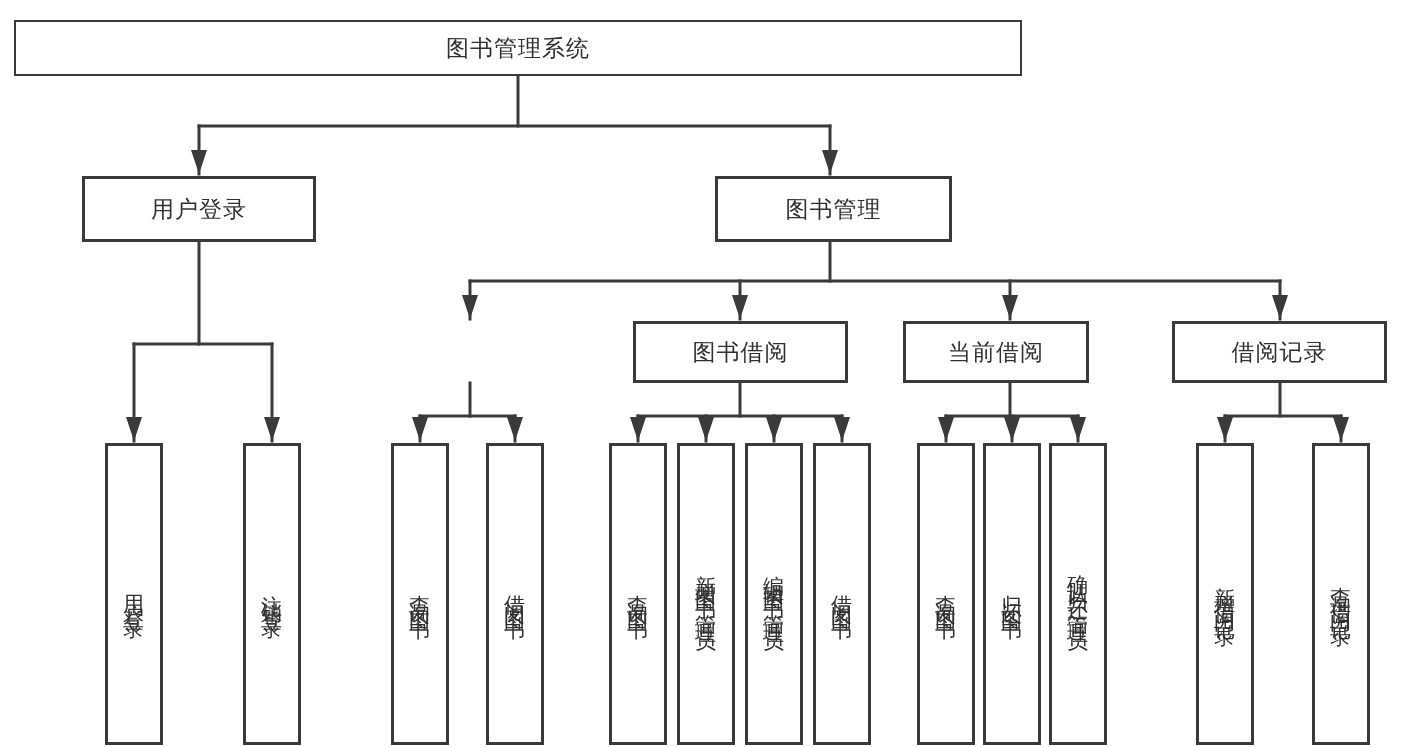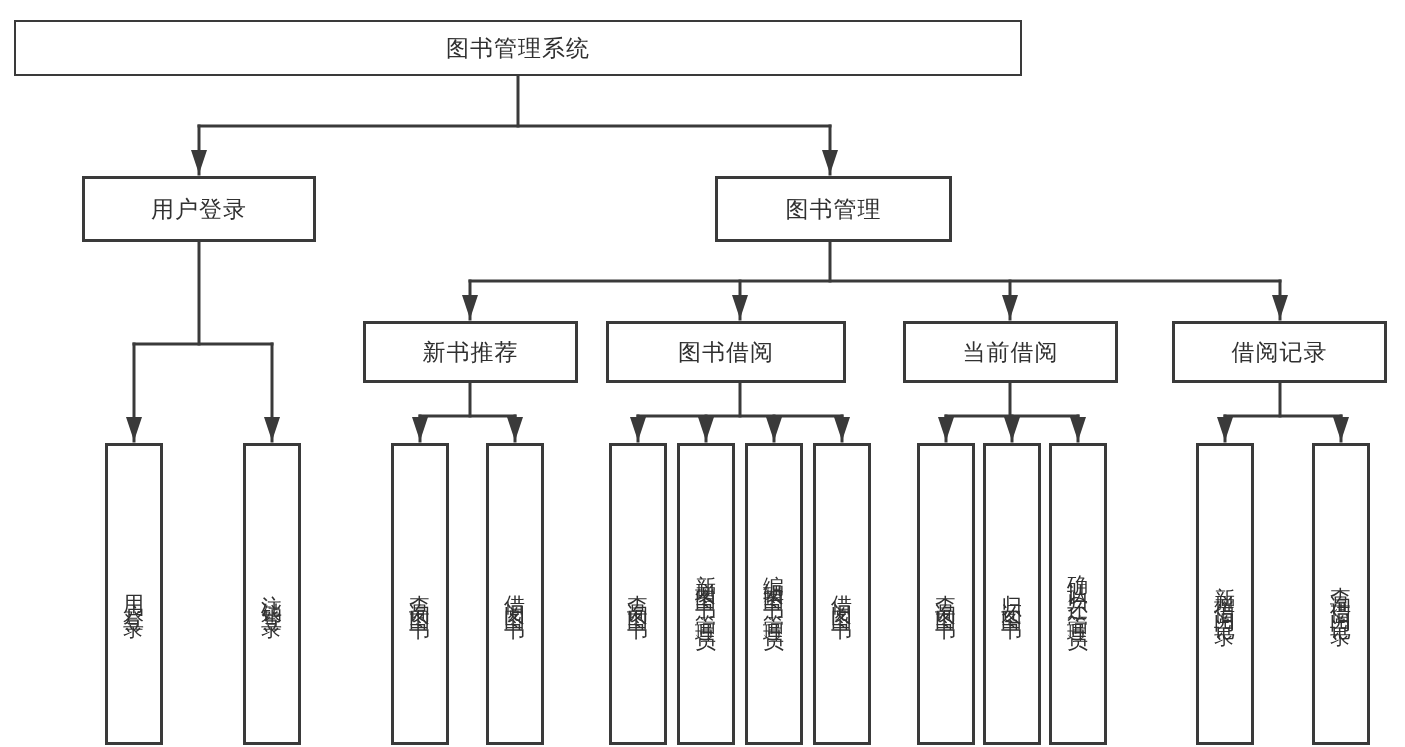--- a/index.html
+++ b/index.html
@@ -136,27 +136,24 @@
     <span>图书管理系统</span>
   </div>
 
   <div class="hbox" style="left:82px;top:168px;width:234px;height:66px">
     <span>用户登录</span>
   </div>
   <div class="hbox" style="left:715px;top:168px;width:237px;height:66px">
     <span>图书管理</span>
   </div>
 
-  <div class="hbox" style="left:363px;top:313px;width:215px;height:62px">
-    <span>新书推荐</span>
-  </div>
-  <div class="hbox" style="left:606px;top:313px;width:240px;height:62px">
+  <div class="hbox" style="left:633px;top:313px;width:215px;height:62px">
     <span>图书借阅</span>
   </div>
-  <div class="hbox" style="left:903px;top:313px;width:215px;height:62px">
+  <div class="hbox" style="left:903px;top:313px;width:186px;height:62px">
     <span>当前借阅</span>
   </div>
   <div class="hbox" style="left:1172px;top:313px;width:215px;height:62px">
     <span>借阅记录</span>
   </div>
 
   <div class="vbox" style="left:105px">
     <span>用户登录</span>
   </div>
   <div class="vbox" style="left:243px">

